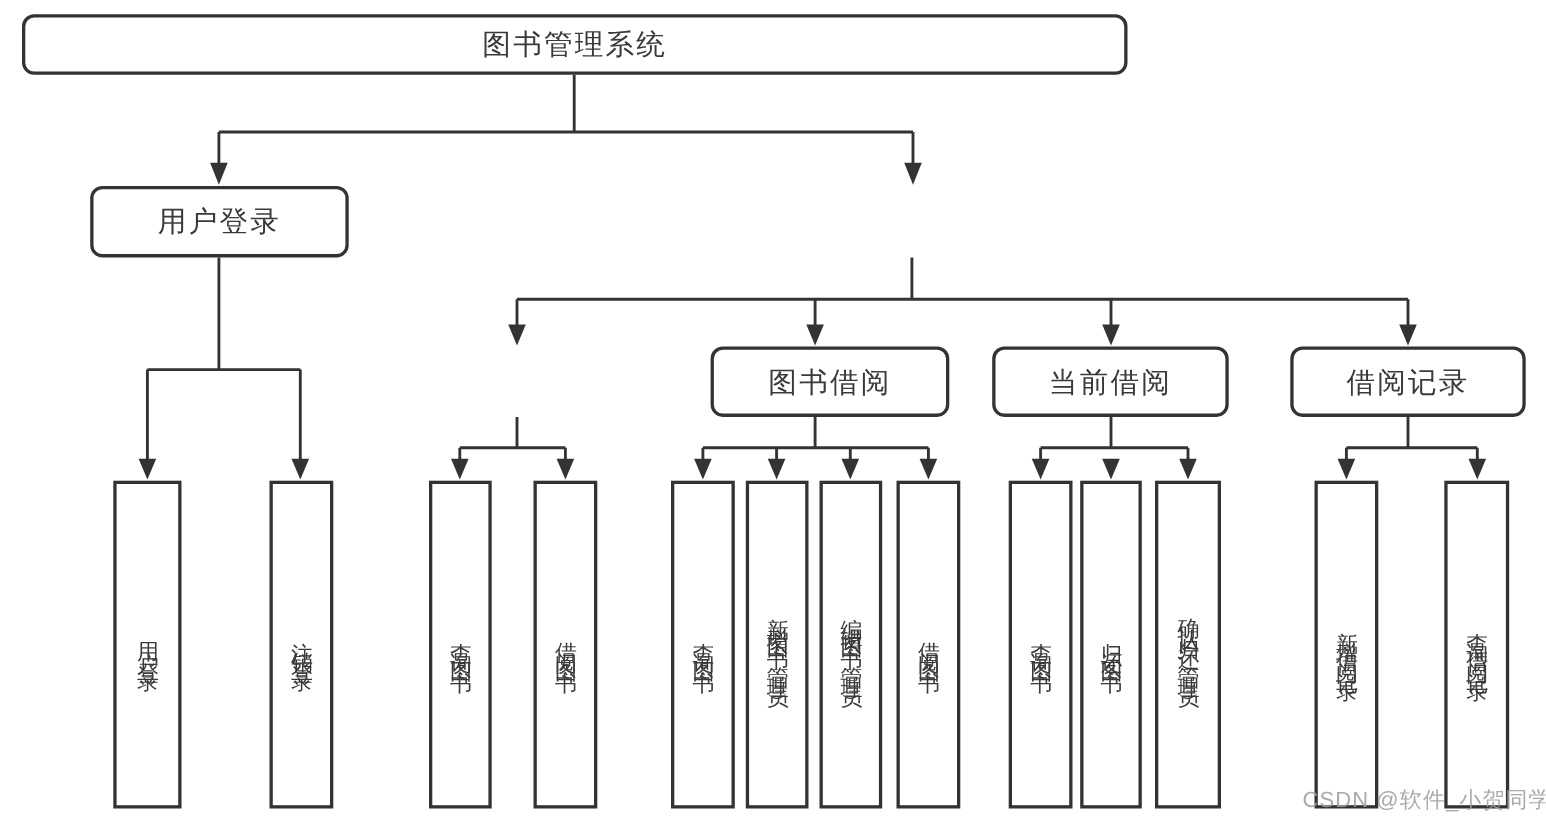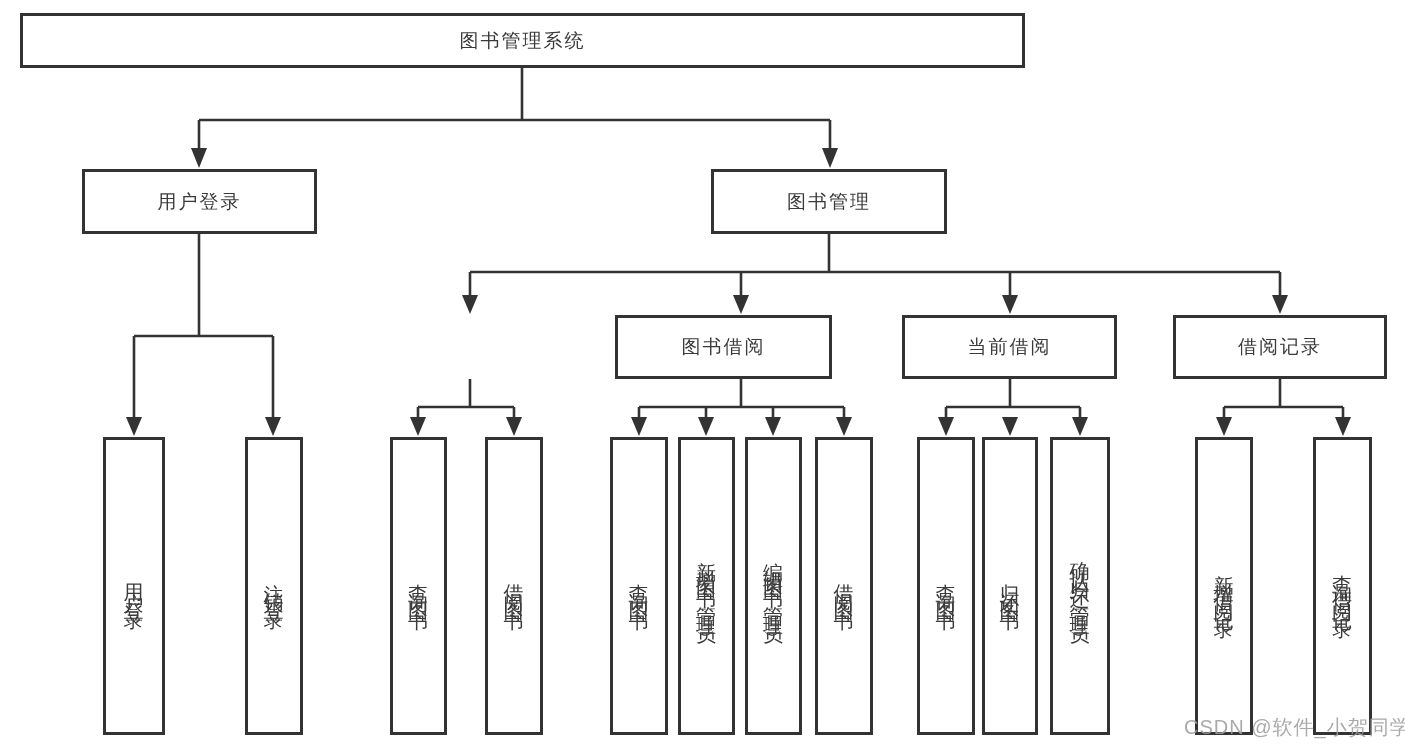--- a/index.html
+++ b/index.html
@@ -22,23 +22,24 @@
     position: absolute;
     border: 3px solid #333333;
     background: #ffffff;
     color: #3a3a3a;
     display: flex;
     align-items: center;
     justify-content: center;
     text-align: center;
   }
   .node.h {
-    font-size: 19px;
+    font-size: 26px;
     letter-spacing: 2px;
     white-space: nowrap;
+    border-radius: 11px;
   }
   .node.v {
     font-size: 20px;
     writing-mode: vertical-rl;
     text-orientation: mixed;
     letter-spacing: 9px;
     line-height: 1;
   }
   .watermark {
     position: absolute;
@@ -98,23 +99,22 @@
       <polygon points="1002,417 1018,417 1010,436"></polygon>
       <polygon points="1072,417 1088,417 1080,436"></polygon>
       <polygon points="1216,417 1232,417 1224,436"></polygon>
       <polygon points="1335,417 1351,417 1343,436"></polygon>
     </g>
   </svg>
 
   <div class="node h" style="left:20px; top:13px; width:1005px; height:55px">图书管理系统</div>
 
   <div class="node h" style="left:82px; top:169px; width:235px; height:65px">用户登录</div>
-  <div class="node h" style="left:711px; top:169px; width:236px; height:65px">图书管理</div>
 
-  <div class="node h" style="left:615px; top:315px; width:217px; height:64px">图书借阅</div>
+  <div class="node h" style="left:646px; top:315px; width:217px; height:64px">图书借阅</div>
   <div class="node h" style="left:902px; top:315px; width:215px; height:64px">当前借阅</div>
   <div class="node h" style="left:1173px; top:315px; width:214px; height:64px">借阅记录</div>
 
   <div class="node v" style="left:103px; top:437px; width:62px; height:298px">用户登录</div>
   <div class="node v" style="left:245px; top:437px; width:58px; height:298px">注销登录</div>
 
   <div class="node v" style="left:390px; top:437px; width:57px; height:298px">查询图书</div>
   <div class="node v" style="left:485px; top:437px; width:58px; height:298px">借阅图书</div>
 
   <div class="node v" style="left:610px; top:437px; width:58px; height:298px">查询图书</div>

